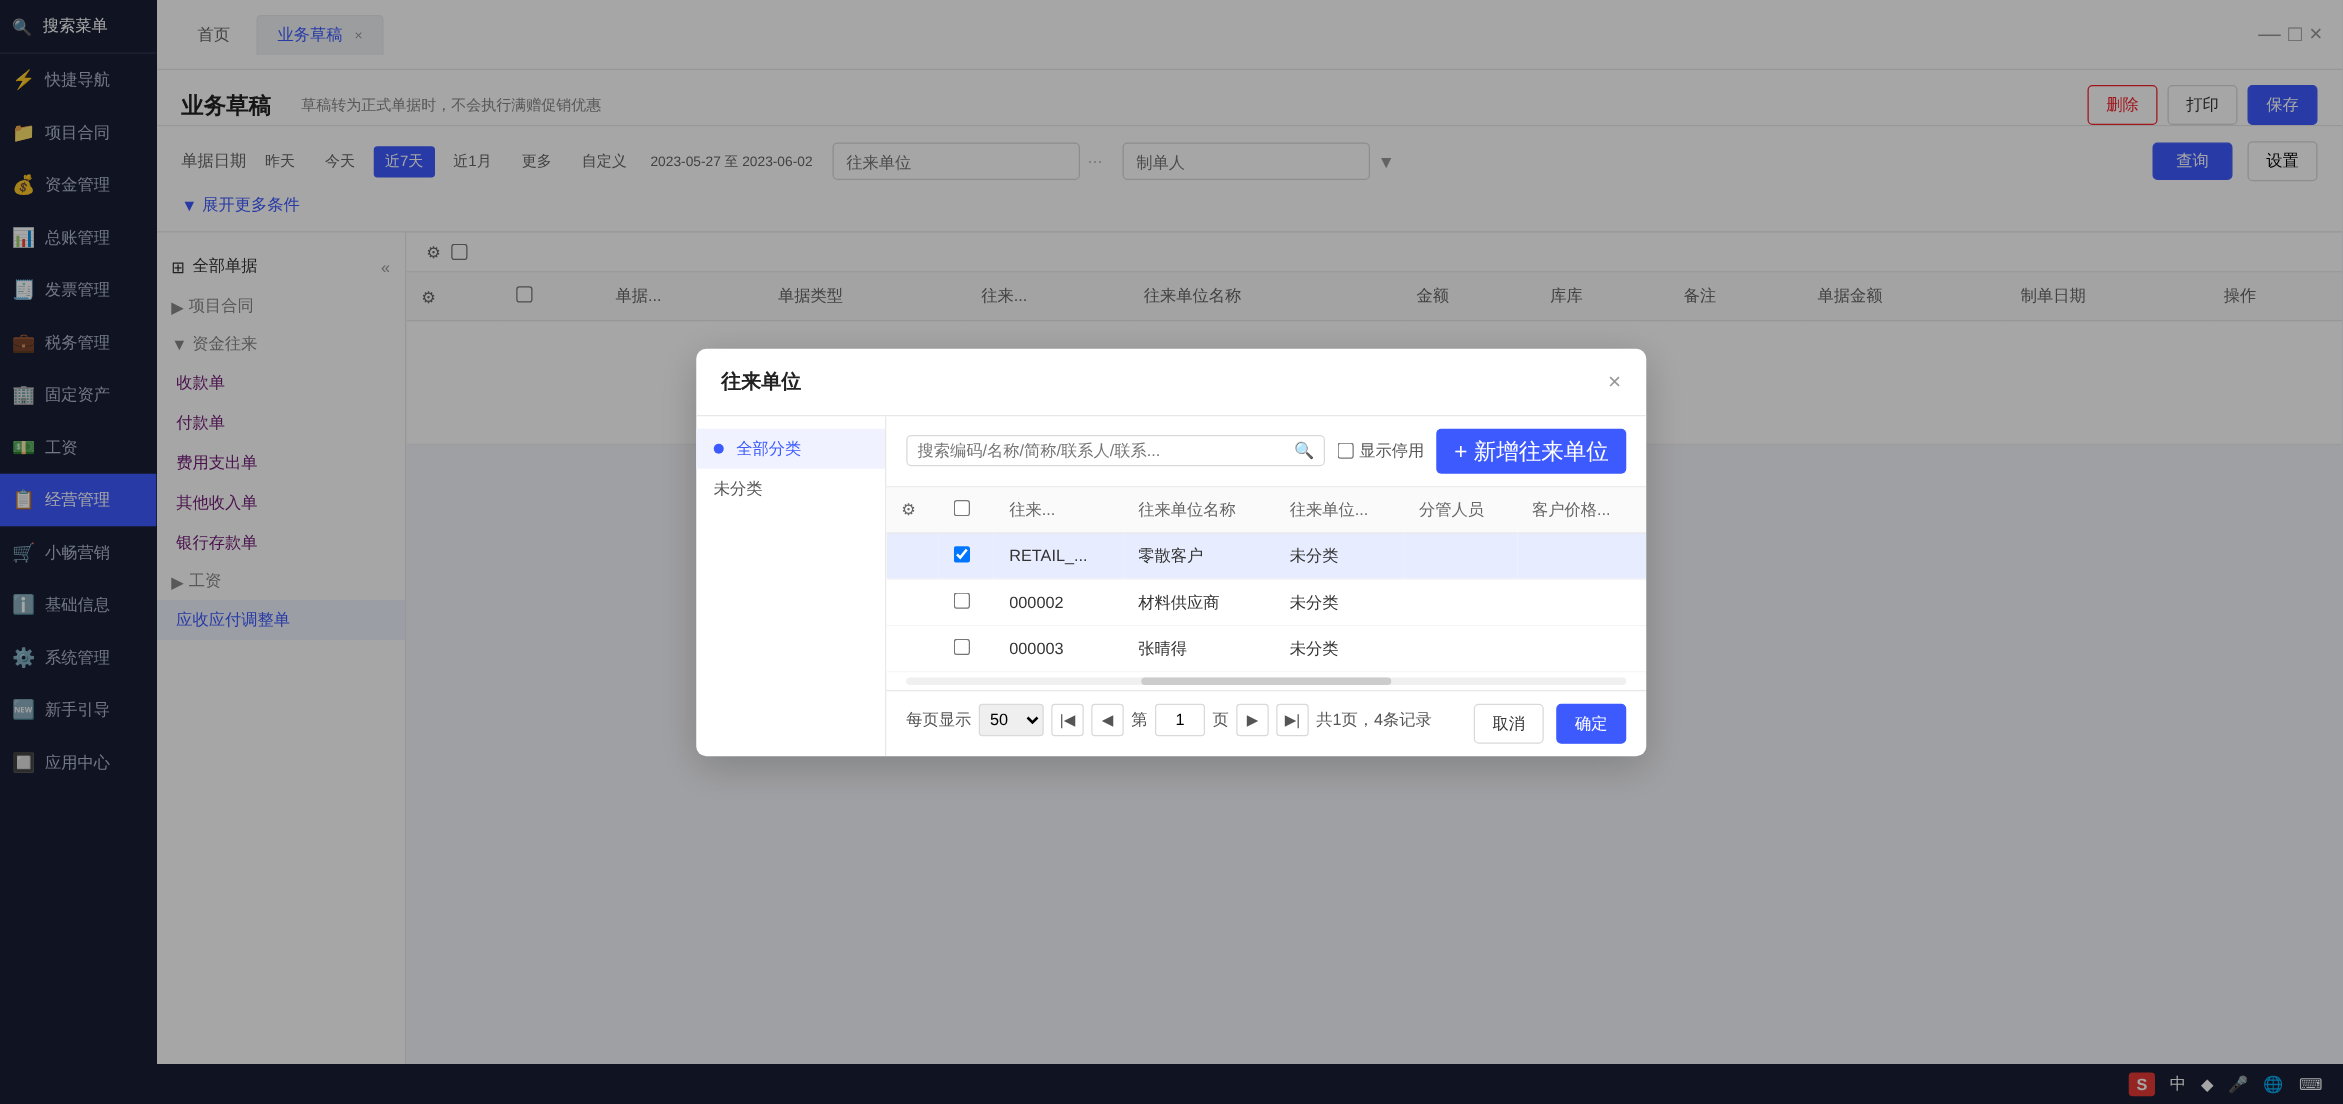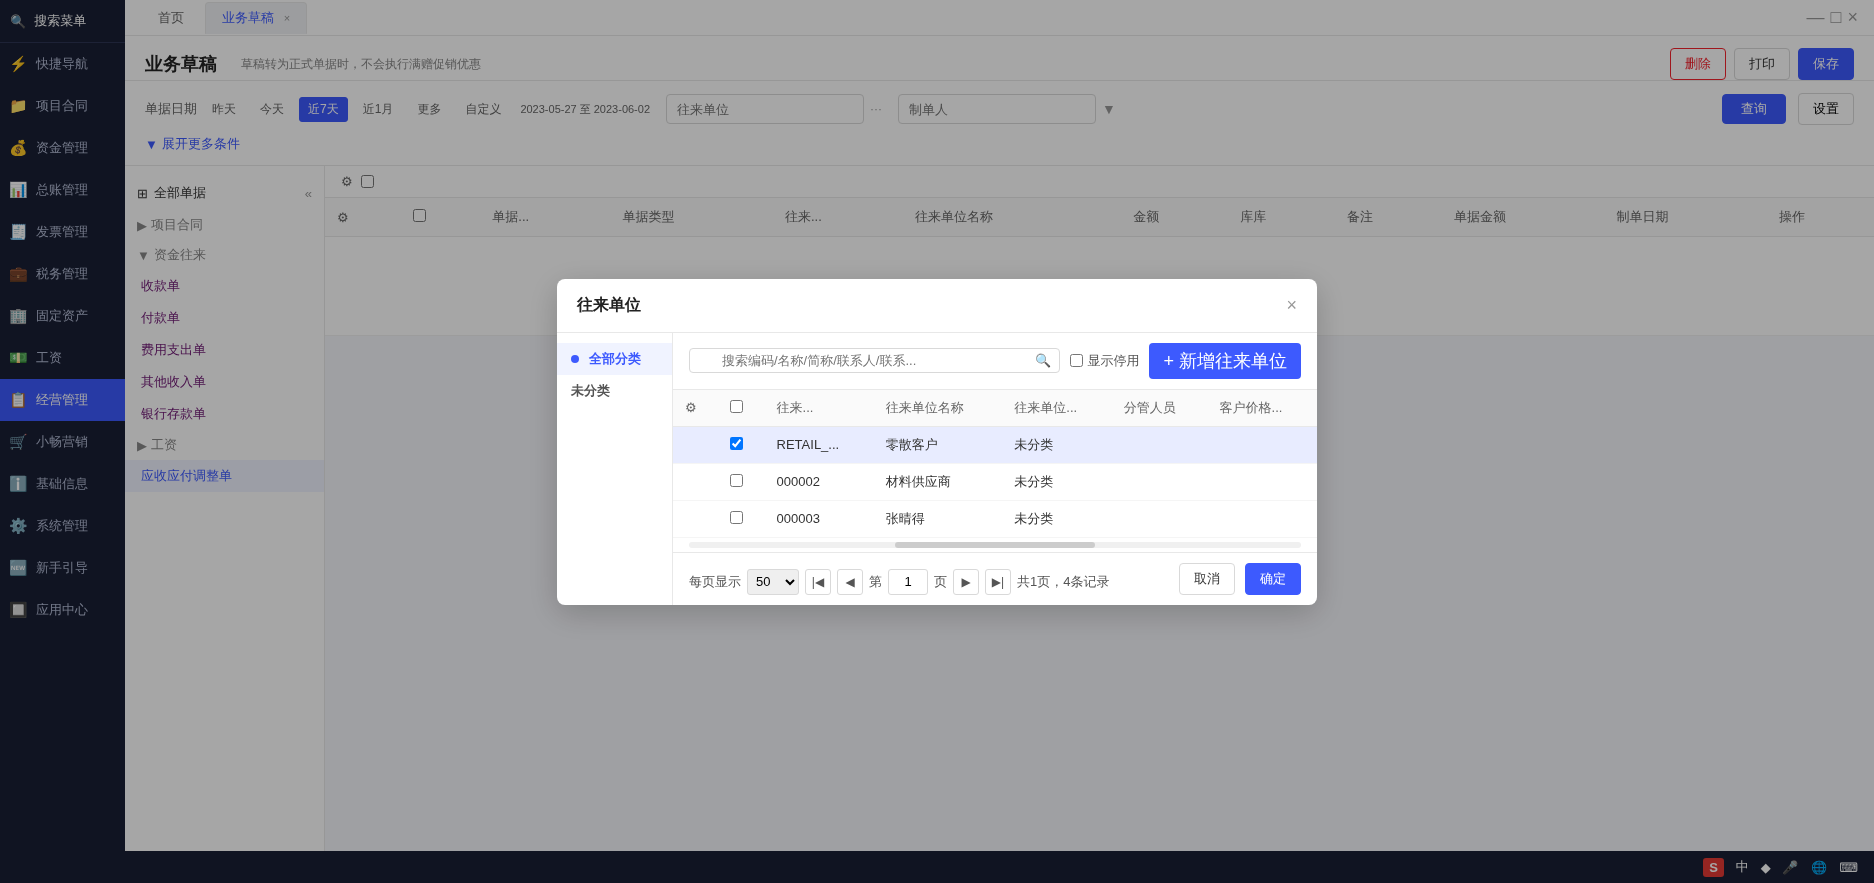--- a/index.html
+++ b/index.html
@@ -20,21 +20,21 @@
     }
     .sidebar-item.active { background: #3d5afe; color: #fff; }
     .sidebar-icon { width: 18px; height: 18px; display: flex; align-items: center; justify-content: center; font-size: 15px; }
 
     
     .main { margin-left: 125px; display: flex; flex-direction: column; height: 100vh; }
 
     
     .topbar {
       background: #fff; border-bottom: 1px solid #e8e8e8;
-      display: flex; align-items: center; padding: 0 16px; height: 36px; gap: 4px;
+      display: flex; align-items: center; padding: 0 16px; height: 56px; gap: 4px;
     }
     .tab {
       padding: 6px 16px; border-radius: 4px 4px 0 0; cursor: pointer;
       color: #666; font-size: 13px; border: 1px solid transparent;
     }
     .tab.active { background: #f0f2f5; color: #3d5afe; border-color: #e8e8e8; border-bottom-color: #f0f2f5; }
     .tab .close { margin-left: 6px; color: #999; font-size: 11px; }
 
     
     .page-header {
@@ -113,57 +113,56 @@
     .modal-header {
       padding: 16px 20px; border-bottom: 1px solid #e8e8e8;
       display: flex; align-items: center; justify-content: space-between;
     }
     .modal-title { font-size: 16px; font-weight: 600; color: #222; }
     .modal-close { cursor: pointer; color: #999; font-size: 18px; }
     .modal-body { flex: 1; overflow: hidden; display: flex; }
 
     
     .modal-sidebar {
-      width: 116px; border-right: 1px solid #e8e8e8; padding: 10px 0;
+      width: 152px; border-right: 1px solid #e8e8e8; padding: 10px 0;
       flex-shrink: 0;
-      font-weight: bold;
     }
     .modal-sidebar-item {
       padding: 7px 14px; cursor: pointer; color: #555; font-size: 13px;
       display: flex; align-items: center; gap: 6px;
     }
     .modal-sidebar-item.active { color: #3d5afe; background: #f0f3ff; }
     .modal-content { flex: 1; display: flex; flex-direction: column; overflow: hidden; }
 
     
     .modal-toolbar {
       padding: 10px 16px; display: flex; align-items: center; gap: 10px;
       border-bottom: 1px solid #e8e8e8;
     }
     .search-box {
       display: flex; align-items: center; border: 1px solid #d9d9d9; border-radius: 4px;
       padding: 4px 8px; gap: 6px; flex: 1;
     }
-    .search-box input { border: none; outline: none; font-size: 13px; flex: 1; color: #333; margin-left: 24px; }
+    .search-box input { border: none; outline: none; font-size: 13px; flex: 1; color: #333; }
     .checkbox-label { display: flex; align-items: center; gap: 4px; cursor: pointer; color: #555; font-size: 13px; }
 
     
     .modal-table-wrap { flex: 1; overflow: auto; }
     .modal-table { width: 100%; border-collapse: collapse; }
     .modal-table thead th {
       background: #fafafa; border-bottom: 1px solid #e8e8e8; padding: 9px 12px;
       color: #666; font-weight: 500; font-size: 13px; text-align: left; white-space: nowrap;
     }
     .modal-table tbody td { padding: 9px 12px; border-bottom: 1px solid #f5f5f5; color: #333; font-size: 13px; }
     .modal-table tbody tr.selected td { background: #e8ecff; }
 
     
     .modal-footer {
       padding: 10px 16px; border-top: 1px solid #e8e8e8;
-      display: flex; align-items: flex-end; justify-content: space-between;
+      display: flex; align-items: flex-start; justify-content: space-between;
     }
     .pagination { display: flex; align-items: center; gap: 6px; color: #555; font-size: 13px; }
     .page-btn { width: 26px; height: 26px; display: flex; align-items: center; justify-content: center; cursor: pointer; border: 1px solid #d9d9d9; border-radius: 3px; color: #555; font-size: 12px; }
     .page-input { width: 40px; height: 26px; text-align: center; border: 1px solid #d9d9d9; border-radius: 3px; font-size: 13px; }
     .modal-actions { display: flex; gap: 10px; }
 
     .scrollbar-track {
       height: 6px; background: #f0f0f0; border-radius: 3px; margin: 4px 16px;
     }
     .scrollbar-thumb {

